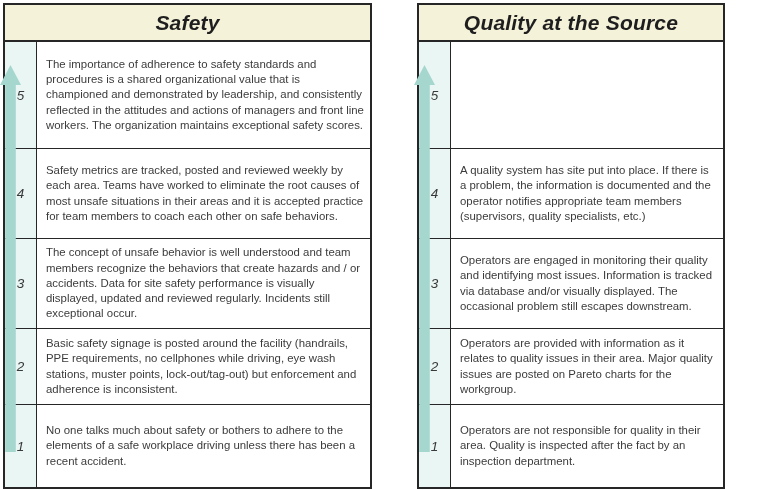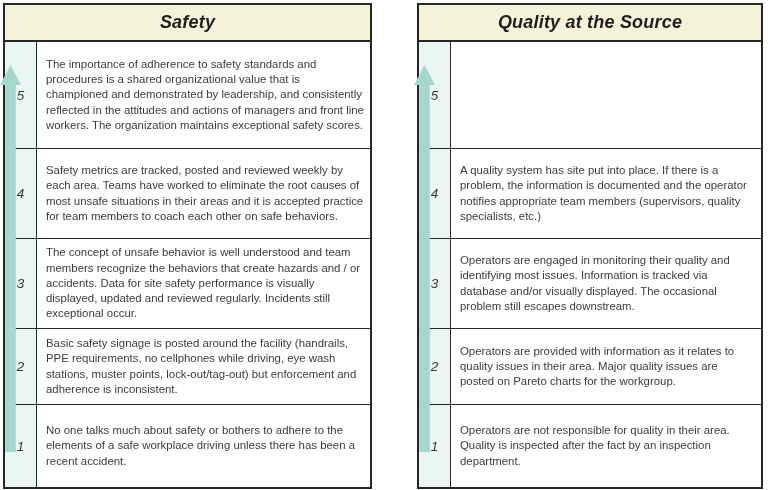--- a/index.html
+++ b/index.html
@@ -8,26 +8,26 @@
     font-family:"Liberation Sans", sans-serif;
     -webkit-font-smoothing:antialiased;
   }
   .canvas{position:relative;width:768px;height:490px;overflow:hidden;background:#ffffff;}
 
   .matrix{
     position:absolute;top:3px;box-sizing:border-box;
     border:2px solid #262626;background:#ffffff;
   }
   .matrix--safety{left:3px;width:369px;}
-  .matrix--quality{left:417px;width:346px;}
+  .matrix--quality{left:417px;width:308px;}
 
   .matrix__title{
     height:35px;background:#f5f2da;border-bottom:2px solid #262626;
     display:flex;align-items:center;justify-content:center;
-    font-size:18px;font-weight:700;font-style:italic;color:#1e1e1e;
+    font-size:21px;font-weight:700;font-style:italic;color:#1e1e1e;
     letter-spacing:.2px;
   }
 
   .matrix__rows{position:relative;}
 
   .row{display:flex;box-sizing:border-box;border-bottom:1.6px solid #262626;background:#ffffff;}
   .row--h5{height:107px}
   .row--h4{height:90px}
   .row--h3{height:90px}
   .row--h2{height:76px}

